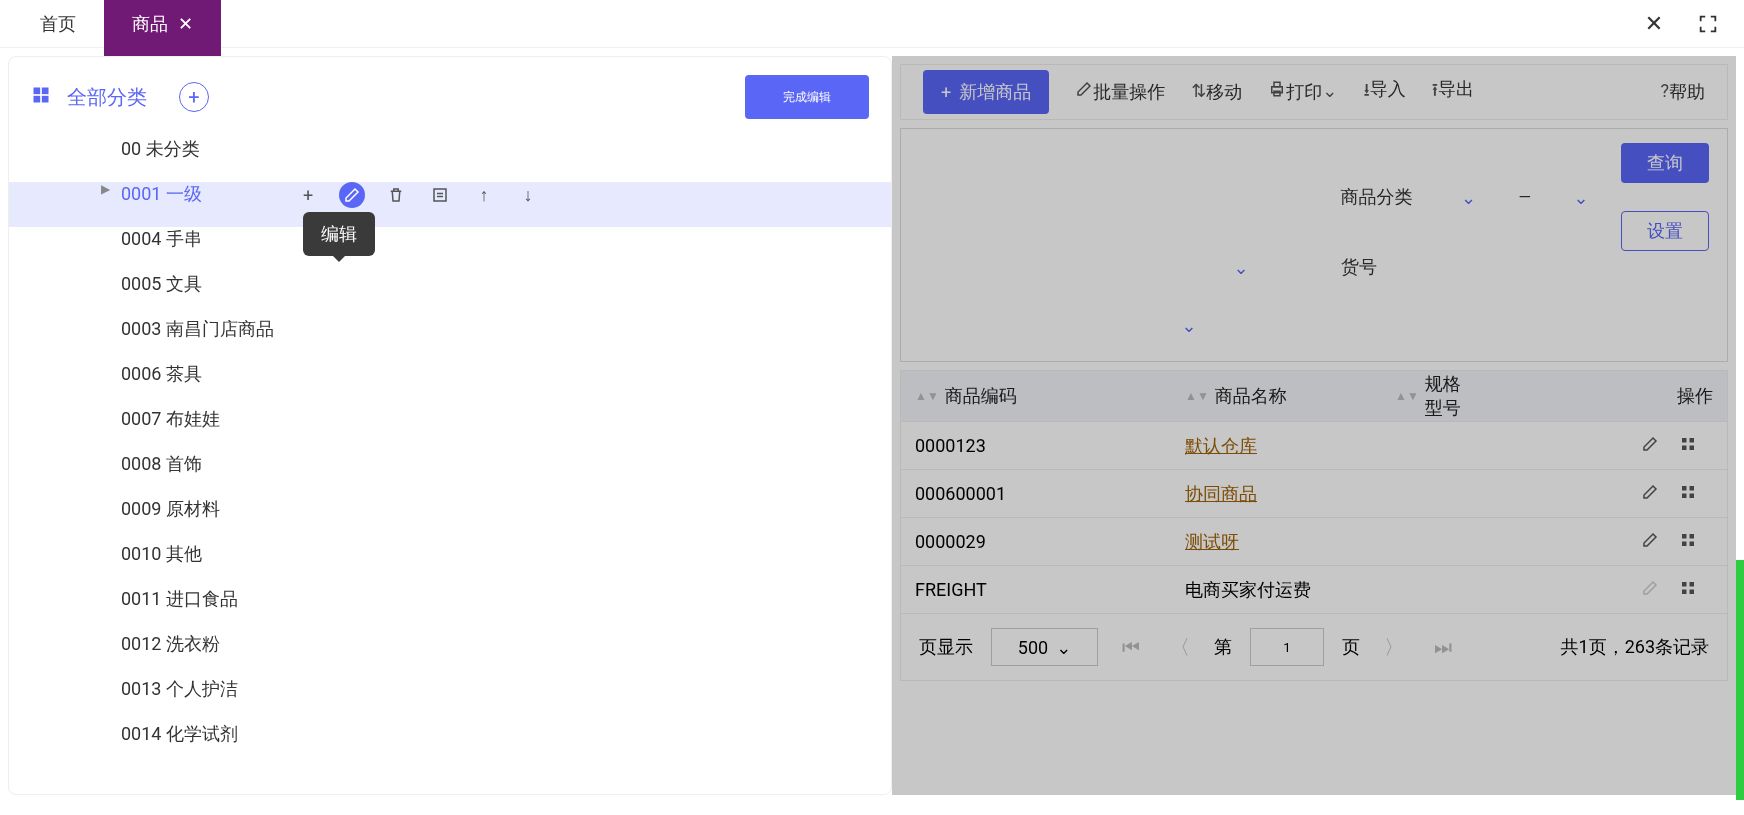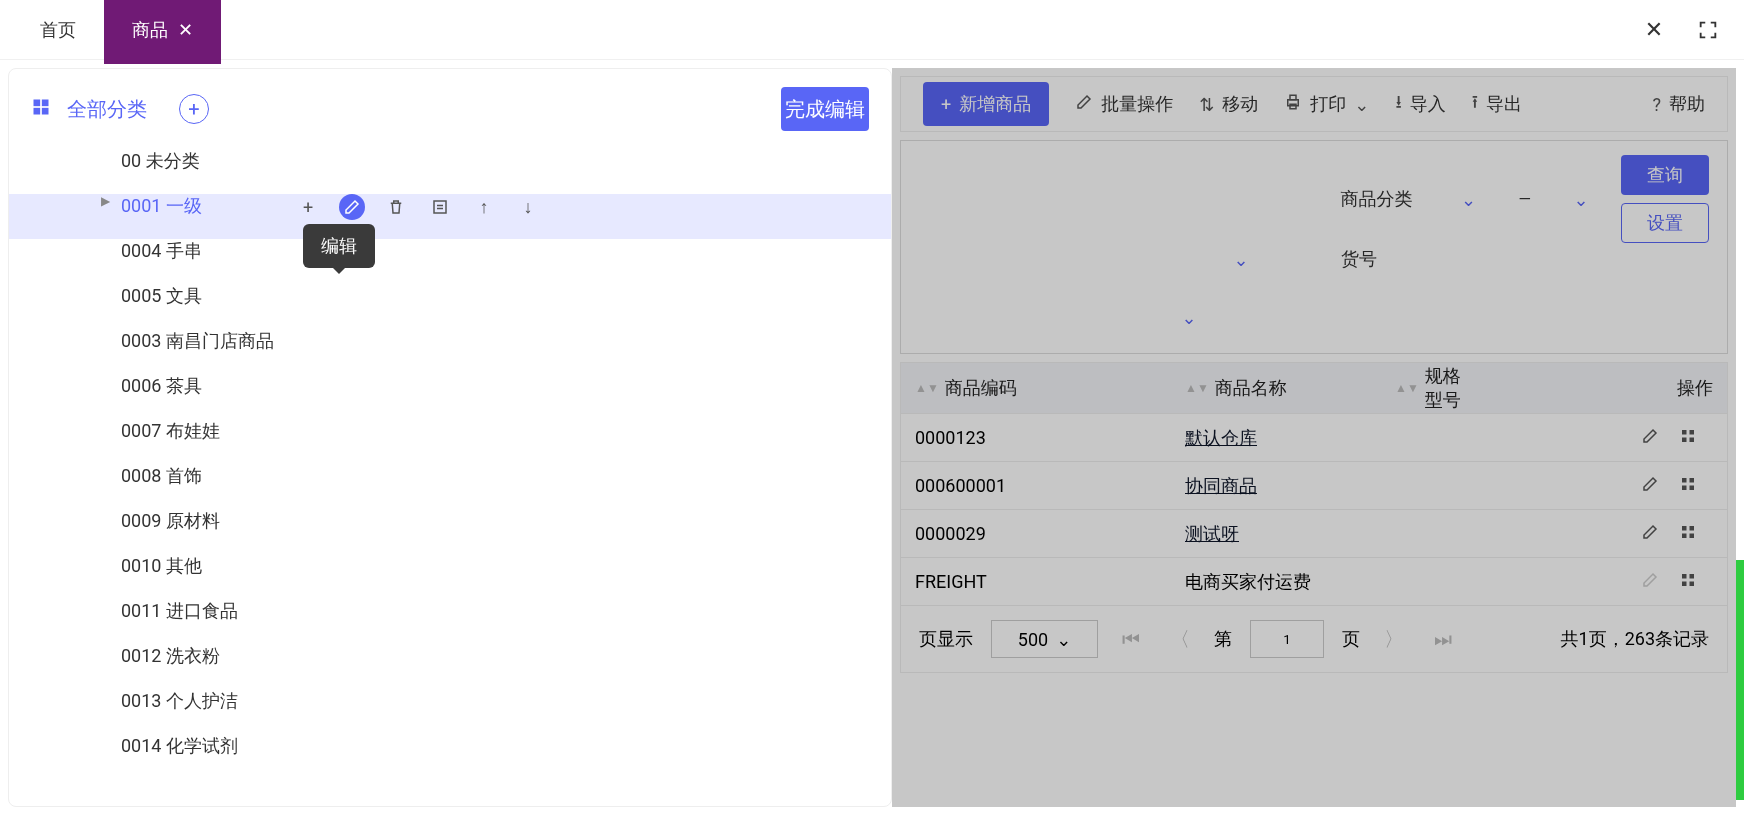--- a/index.html
+++ b/index.html
@@ -1,33 +1,33 @@
 <!DOCTYPE html>
 <html><head>
 <meta charset="utf-8">
 <style>
 * { margin:0; padding:0; box-sizing:border-box; font-family:-apple-system,BlinkMacSystemFont,"Segoe UI",Roboto,"Helvetica Neue",Arial,"PingFang SC","Microsoft YaHei",sans-serif; }
 body { width:1744px; height:815px; background:#fff; overflow:hidden; position:relative; }
 
 
-.tab-bar { height:60px; display:flex; align-items:center; border-bottom:1px solid #f0f0f0; padding:0 12px; }
+.tab-bar { height:48px; display:flex; align-items:center; border-bottom:1px solid #f0f0f0; padding:0 12px; }
 .tab { height:68px; display:flex; align-items:center; padding:0 28px; font-size:18px; color:#333; }
 .tab.active { background:#701a75; color:#fff; }
 .tab .x { margin-left:10px; font-size:18px; }
 .tab-bar-right { margin-left:auto; display:flex; gap:18px; padding-right:6px;}
 .tab-bar-right .icn { width:36px; height:36px; display:flex; align-items:center; justify-content:center; font-size:22px; color:#333; cursor:pointer;}
 
 
 .page { display:flex; height:747px; padding:8px 8px 0 8px; gap:0; }
 .left-panel { width:884px; background:#fff; border:1px solid #eee; border-radius:8px; position:relative; overflow:hidden; }
 .left-head { display:flex; align-items:center; padding:18px 22px; gap:16px; }
 .grid-icon { color:#5966f6; font-size:20px; }
 .all-cat { color:#5966f6; font-size:20px; }
 .add-circle { width:30px; height:30px; border:1.5px solid #5966f6; border-radius:50%; display:flex; align-items:center; justify-content:center; color:#5966f6; font-size:20px; margin-left:16px;}
-.finish-btn { margin-left:auto; background:#5966f6; color:#fff; border:none; height:44px; padding:0 4px; font-size:20px; border-radius:4px; }
+.finish-btn { margin-left:auto; background:#5966f6; color:#fff; border:none; height:44px; padding:0 38px; font-size:12px; border-radius:4px; }
 
 .tree { overflow-y:auto; height:660px; position:relative; }
 .tree::-webkit-scrollbar { width:14px; }
 .tree::-webkit-scrollbar-thumb { background:#ccc; border-radius:3px; }
 .tree::-webkit-scrollbar-track { background:#f5f5f5; }
 .node { height:45px; display:flex; padding-left:112px; font-size:18px; color:#333; border-bottom:0; position:relative;}
 .node.first { padding-left:112px; }
 .node.sel { background:#e7e9ff; color:#5966f6; }
 .node .caret { position:absolute; left:92px; color:#888; font-size:12px; }
 .node.sel .label { color:#5966f6; }
@@ -38,41 +38,41 @@
 .tooltip { position:absolute; left:294px; top:155px; background:#3a3a3a; color:#fff; padding:10px 18px; border-radius:6px; font-size:18px; z-index:50; }
 .tooltip::after { content:""; position:absolute; left:50%; bottom:-6px; margin-left:-6px; border:6px solid transparent; border-top-color:#3a3a3a; border-bottom:none; }
 
 
 .right-panel { flex:1; position:relative; }
 .right-inner { position:absolute; inset:0; padding:8px 0 0 0; }
 .overlay { position:absolute; inset:0; background:rgba(0,0,0,.22); pointer-events:none; }
 
 .toolbar { height:56px; display:flex; align-items:center; gap:26px; padding:0 22px; border:1px solid #eee; margin:0 8px 8px 8px; background:#fff;}
 .toolbar .newbtn { background:#5966f6; color:#fff; border:none; height:44px; padding:0 18px; border-radius:4px; font-size:18px; display:flex; align-items:center; gap:8px;}
-.toolbar .titem { display:flex; align-items:center; gap:8px; color:#333; font-size:18px;}
+.toolbar .titem { display:flex; align-items:flex-start; color:#333; font-size:18px;}
 .toolbar .titem .ic { font-size:18px; color:#555; }
 .toolbar .help { margin-left:auto; }
 
 .filter-box { border:1px solid #ddd; margin:0 8px 8px 8px; padding:14px 18px; background:#fff; }
 .filter-row { display:flex; align-items:center; gap:20px; margin-bottom:14px; min-height:44px;}
 .filter-row .lbl { font-size:18px; color:#333; margin-right:8px; min-width:80px; }
 .filter-row .chev { color:#5966f6; font-size:18px; display:inline-flex; width:40px; justify-content:center;}
 .filter-row .dash { color:#333; padding:0 10px; }
-.q-btns { display:flex; flex-direction:column; gap:8px; }
+.q-btns { display:flex; flex-direction:column; gap:28px; }
 .btn-primary { background:#5966f6; color:#fff; border:none; height:40px; width:88px; border-radius:4px; font-size:18px;}
 .btn-outline { background:#fff; color:#5966f6; border:1.5px solid #5966f6; height:40px; width:88px; border-radius:4px; font-size:18px;}
 
 .table { border:1px solid #eee; margin:0 8px; background:#fff;}
 .thead { display:flex; background:#f3f4f8; height:50px; align-items:center; font-size:18px; color:#222; position:relative;}
 .th { padding:0 14px; display:flex; align-items:center; gap:6px;}
 .th .sort { color:#bbb; font-size:12px; display:inline-flex; flex-direction:column; line-height:6px;}
 .col-code{ width:270px;} .col-name{ width:210px;} .col-spec{ width:108px;} .col-op{ flex:1; text-align:center; justify-content:flex-end;}
 .tr { display:flex; height:48px; align-items:center; border-top:1px solid #eee; font-size:18px;}
 .tr .td { padding:0 14px; }
-.tr .td.col-name a{ color:#0f172a; text-decoration:underline; }
+.tr .td.col-name a{ color:#a16207; text-decoration:underline; }
 .tr .td.col-op { flex:1; display:flex; justify-content:flex-end; gap:20px; padding-right:30px; color:#555;}
 .tr .td.col-op .ic{ font-size:18px; cursor:pointer;}
 .tr.dim .td.col-op .ic.edit{ color:#ccc; }
 
 .pager { display:flex; align-items:center; gap:18px; padding:14px 18px; font-size:18px; background:#fff; margin:0 8px; border:1px solid #eee; border-top:none;}
 .pager .sel { border:1px solid #ccc; height:38px; width:107px; display:inline-flex; align-items:center; justify-content:center; gap:8px;}
 .pager .pnum { border:1px solid #ccc; height:38px; width:74px; text-align:center;}
 .pager .nav { color:#bbb; padding:0 6px; font-size:20px;}
 .pager .info { margin-left:auto;text-align:right; }
 

